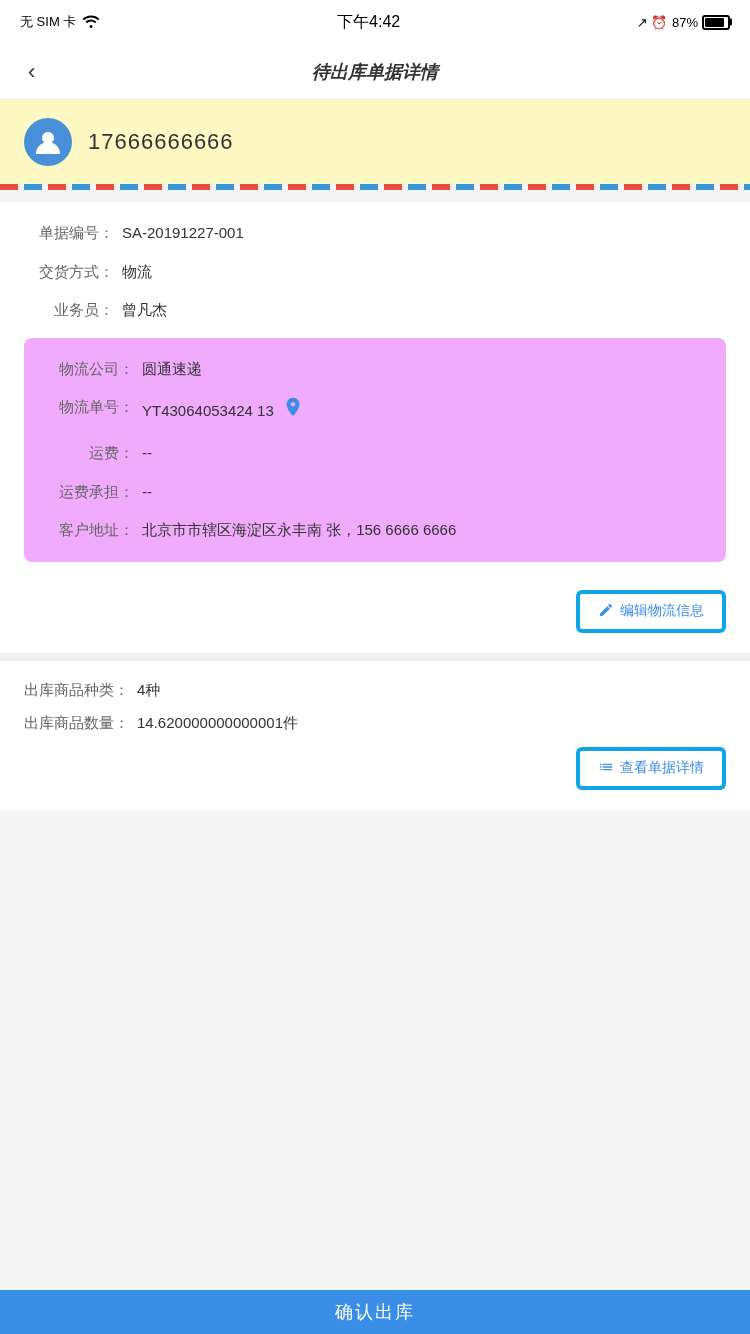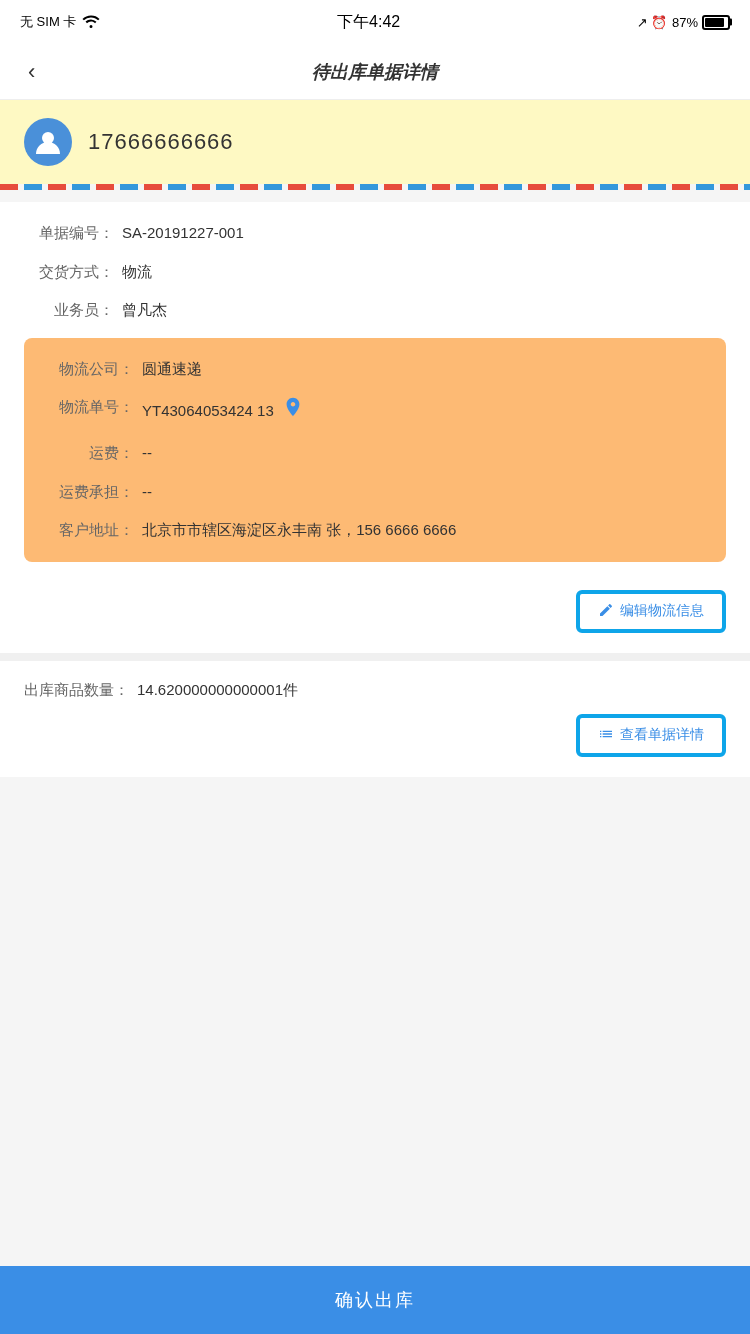--- a/index.html
+++ b/index.html
@@ -126,21 +126,21 @@
       flex-shrink: 0;
     }
     .info-value {
       color: #333;
       margin-left: 8px;
       flex: 1;
     }
 
     
     .logistics-card {
-      background: #fdba74;
+      background: #f0abfc;
       border-radius: 8px;
       margin-top: 12px;
       padding: 20px 20px;
     }
     .logistics-row {
       display: flex;
       align-items: flex-start;
       margin-bottom: 16px;
       font-size: 15px;
       line-height: 1.5;
@@ -230,21 +230,21 @@
       background: #f5f5f5;
     }
 
     
     .confirm-bar {
       position: fixed;
       bottom: 0;
       left: 0;
       width: 750px;
       background: #3a8ee6;
-      height: 68px;
+      height: 44px;
       display: flex;
       align-items: center;
       justify-content: center;
       cursor: pointer;
     }
     .confirm-btn-text {
       color: #fff;
       font-size: 18px;
       font-weight: 500;
       letter-spacing: 2px;
@@ -354,20 +354,24 @@
         </span>
         <span>编辑物流信息</span>
       </button>
     </div>
   </div>
 
   <div class="section-divider"></div>
 
   <div class="goods-section">
     <div class="goods-row">
+      <span class="goods-label">出库商品种类：</span>
+      <span class="goods-value">4种</span>
+    </div>
+    <div class="goods-row">
       <span class="goods-label">出库商品数量：</span>
       <span class="goods-value">14.620000000000001件</span>
     </div>
 
     <div class="view-detail-btn">
       <button class="btn-outline">
         <span class="btn-icon">
           <svg width="16" height="16" viewBox="0 0 24 24" fill="#3a8ee6">
             <path d="M3 13h2v-2H3v2zm0 4h2v-2H3v2zm0-8h2V7H3v2zm4 4h14v-2H7v2zm0 4h14v-2H7v2zM7 7v2h14V7H7z"></path>
           </svg>

